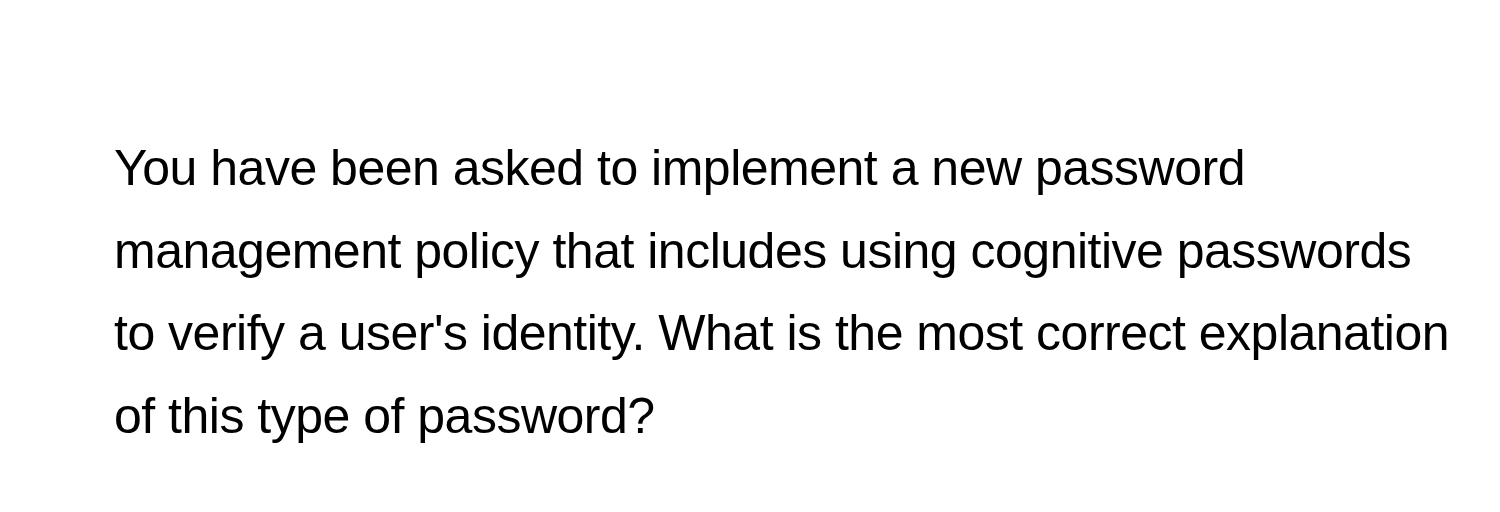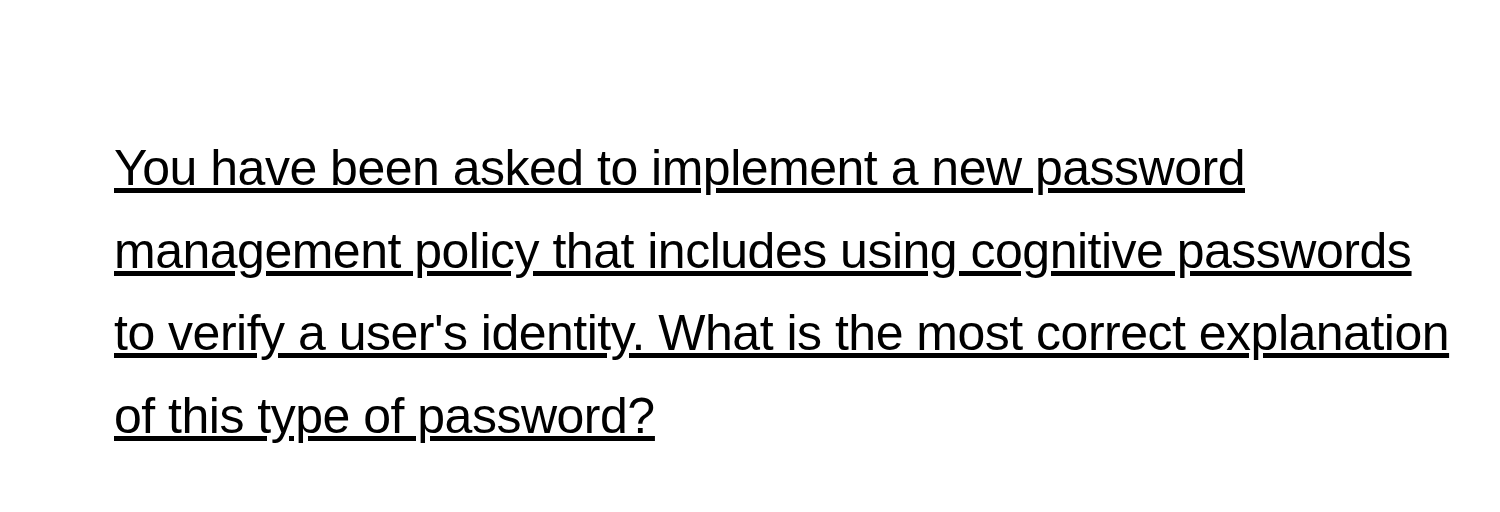--- a/index.html
+++ b/index.html
@@ -1,19 +1,18 @@
 <!DOCTYPE html>
 <html><head>
   <meta charset="utf-8">
   <style>
     * {
       margin: 18px;
       padding: 0;
       box-sizing: border-box;
-      text-decoration: underline;
     }
     body {
       width: 1500px;
       height: 512px;
       background: #ffffff;
       font-family: -apple-system, BlinkMacSystemFont, "Segoe UI", Helvetica, Arial, sans-serif;
       display: flex;
       align-items: center;
       padding: 0 60px;
     }

